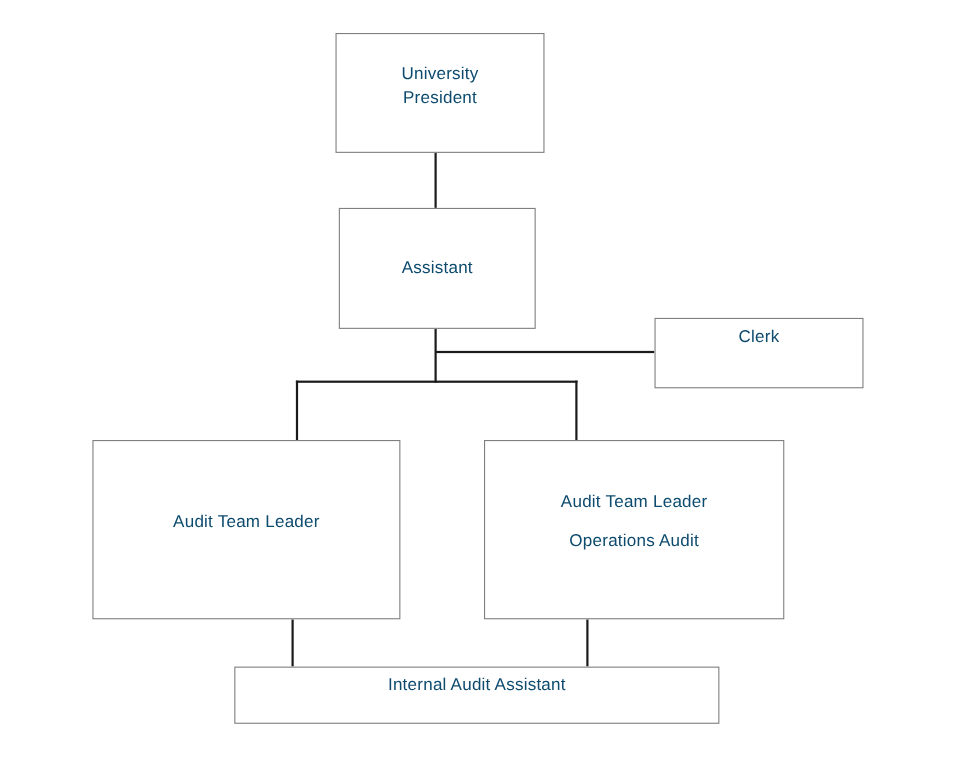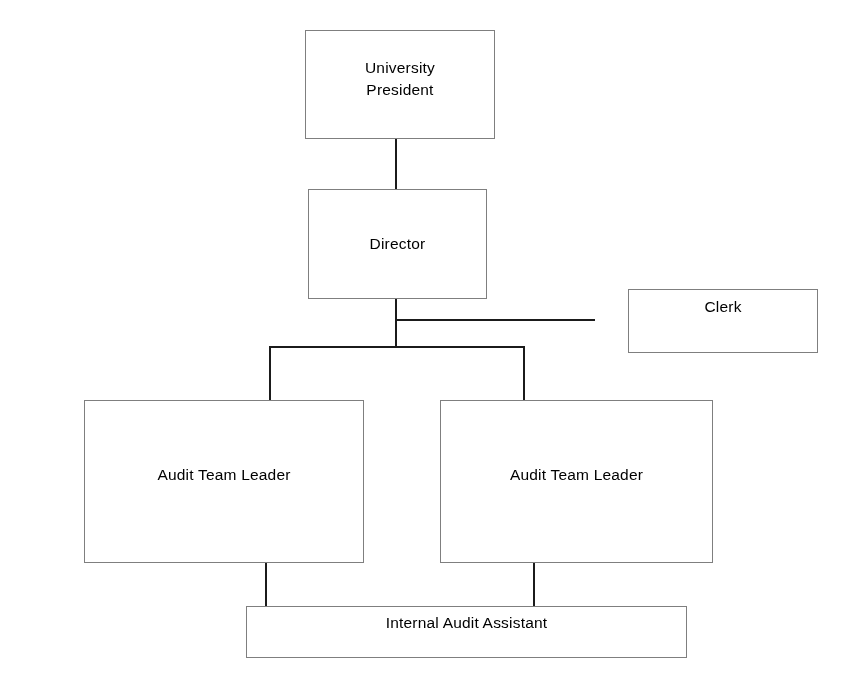--- a/index.html
+++ b/index.html
@@ -7,21 +7,21 @@
     padding: 0;
     background: #ffffff;
   }
   #canvas {
     position: relative;
     width: 867px;
     height: 693px;
     background: #ffffff;
     overflow: hidden;
     font-family: "Liberation Sans", "DejaVu Sans", sans-serif;
-    color: #000000;
+    color: #0c4a6e;
   }
   .connector {
     position: absolute;
     background: #1b1b1b;
     z-index: 1;
   }
   .node {
     position: absolute;
     box-sizing: border-box;
     background: #ffffff;
@@ -34,21 +34,21 @@
     font-size: 15.5px;
     line-height: 22px;
     letter-spacing: 0.2px;
   }
   .node .label,
   .node .title,
   .node .subtitle {
     white-space: pre-line;
   }
   .v-center { justify-content: center; }
-  .v-top    { justify-content: flex-start; margin-left: 33px; }
+  .v-top    { justify-content: flex-start; }
   .subtitle { margin-top: 13px; }
 </style>
 </head>
 <body>
 
 <div id="canvas">
 
   <div class="connector" style="left:395px; top:139px; width:2px; height:51px;"></div>
   <div class="connector" style="left:395px; top:299px; width:2px; height:49px;"></div>
   <div class="connector" style="left:396px; top:319px; width:199px; height:2px;"></div>
@@ -57,32 +57,33 @@
   <div class="connector" style="left:523px; top:346px; width:2px; height:54px;"></div>
   <div class="connector" style="left:265px; top:563px; width:2px; height:43px;"></div>
   <div class="connector" style="left:533px; top:563px; width:2px; height:43px;"></div>
 
   <div class="node v-center" style="left:305px; top:30px; width:190px; height:109px; padding-bottom:12px;">
     <span class="label">University
 President</span>
   </div>
 
   <div class="node v-center" style="left:308px; top:189px; width:179px; height:110px;">
-    <span class="label">Director</span>
+    <span class="label">Assistant</span>
   </div>
 
   <div class="node v-top" style="left:595px; top:289px; width:190px; height:64px; padding-top:6px;">
     <span class="label">Clerk</span>
   </div>
 
   <div class="node v-center" style="left:84px; top:400px; width:280px; height:163px; padding-bottom:14px;">
     <span class="title">Audit Team Leader</span>
   </div>
 
   <div class="node v-center" style="left:440px; top:400px; width:273px; height:163px; padding-bottom:14px;">
     <span class="title">Audit Team Leader</span>
+    <span class="subtitle">Operations Audit</span>
   </div>
 
   <div class="node v-top" style="left:213px; top:606px; width:441px; height:52px; padding-top:5px;">
     <span class="label">Internal Audit Assistant</span>
   </div>
 
 </div>
 
 </body></html>

